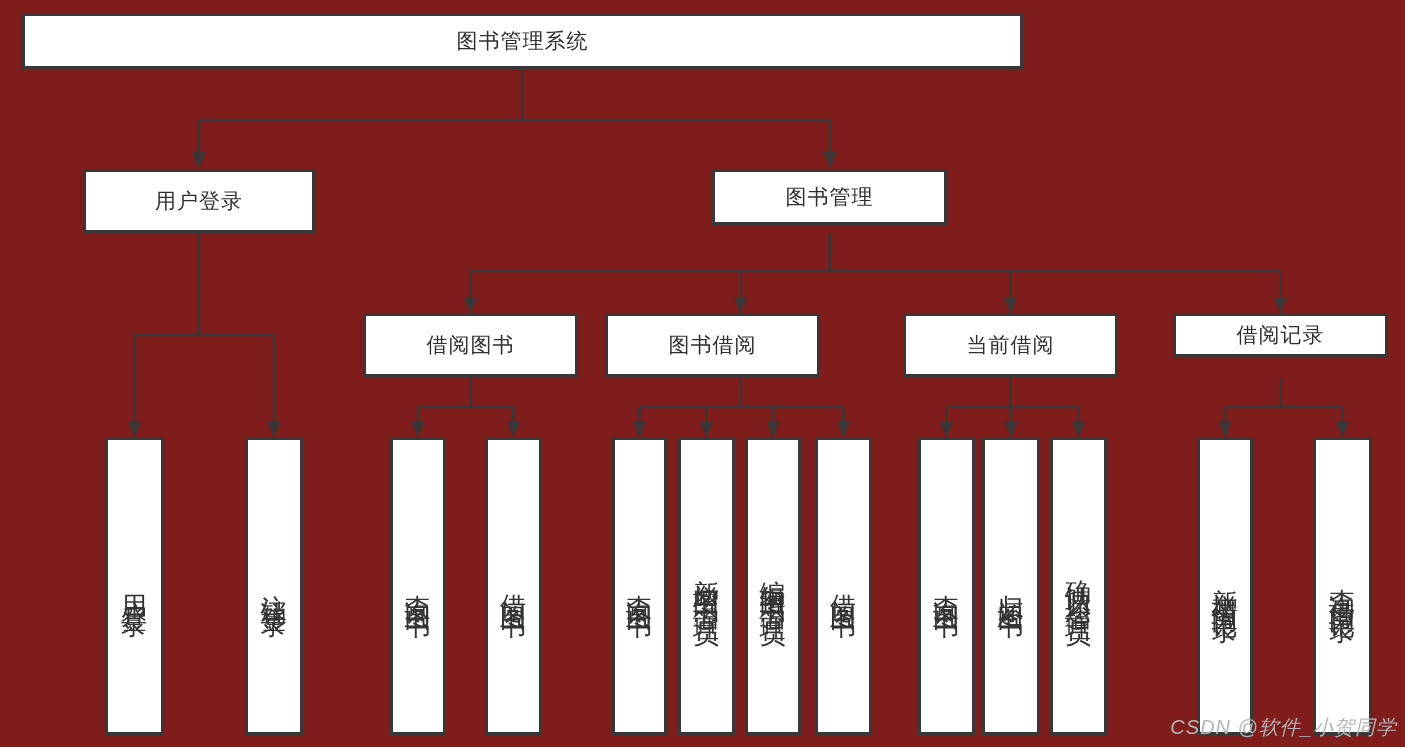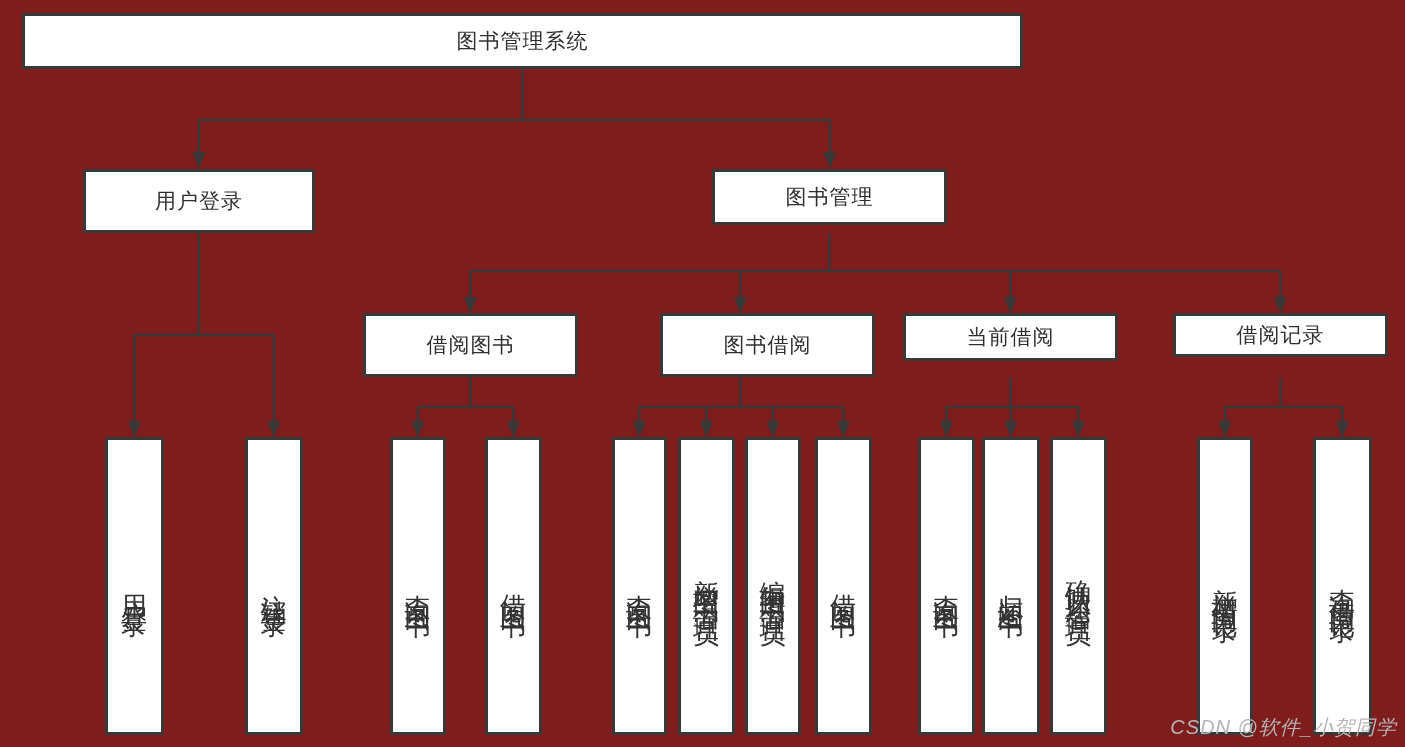--- a/index.html
+++ b/index.html
@@ -108,22 +108,22 @@
       <path class="ar" d="M1225 438 l-6.5 -17 h13 Z M1342.5 438 l-6.5 -17 h13 Z"></path>
     </g>
   </svg>
 
   <div class="node" style="left:22px;top:13px;width:1001px;height:56px">图书管理系统</div>
 
   <div class="node" style="left:83px;top:169px;width:232px;height:64px">用户登录</div>
   <div class="node" style="left:712px;top:169px;width:235px;height:56px">图书管理</div>
 
   <div class="node" style="left:363px;top:313px;width:215px;height:64px">借阅图书</div>
-  <div class="node" style="left:660px;top:313px;width:215px;height:64px">图书借阅</div>
-  <div class="node" style="left:903px;top:313px;width:215px;height:48px">当前借阅</div>
+  <div class="node" style="left:605px;top:313px;width:215px;height:64px">图书借阅</div>
+  <div class="node" style="left:903px;top:313px;width:215px;height:64px">当前借阅</div>
   <div class="node" style="left:1173px;top:313px;width:215px;height:44px">借阅记录</div>
 
   <div class="leaf" style="left:105px;width:59px">用户登录</div>
   <div class="leaf" style="left:245px;width:58px">注销登录</div>
 
   <div class="leaf" style="left:390px;width:56px">查询图书</div>
   <div class="leaf" style="left:485px;width:57px">借阅图书</div>
 
   <div class="leaf" style="left:612px;width:55px">查询图书</div>
   <div class="leaf" style="left:678px;width:57px">新增图书（管理员）</div>

